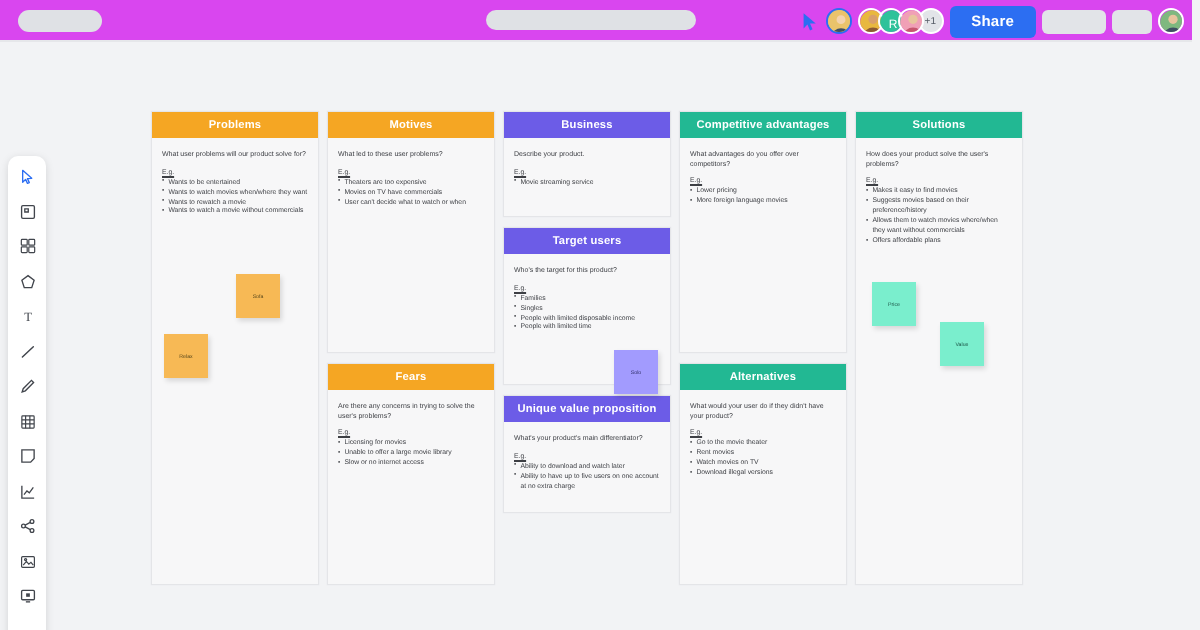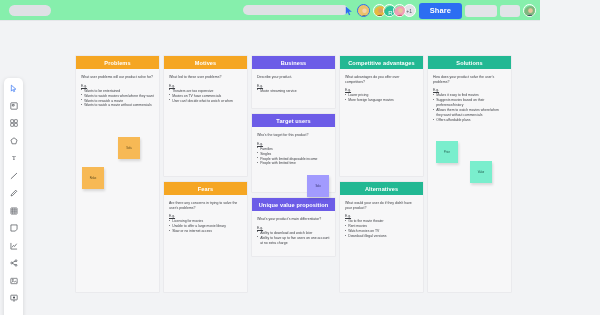--- a/index.html
+++ b/index.html
@@ -6,22 +6,22 @@
   html, body {
     width: 600px; height: 315px;
     overflow: hidden;
     background: #f5f5f7;
     font-family: "Liberation Sans", sans-serif;
   }
   #app { position: relative; width: 600px; height: 315px; background: #f2f3f5; }
 
   
   .topbar {
-    position: absolute; top: 0; left: 0; width: 540px; height: 21px;
-    background: #86efac; display: flex; align-items: center;
+    position: absolute; top: 0; left: 0; width: 596px; height: 21px;
+    background: #d946ef; display: flex; align-items: center;
     border-bottom: 1px solid #e6e7ea;
   }
   .tb-pill { background: #dfe1e5; border-radius: 7px; height: 11px; }
   .tb-left-pill { width: 42px; margin-left: 9px; }
   .tb-center-pill { width: 105px; height: 10px; }
   .tb-center-wrap { position: absolute; left: 243px; top: 5px; }
   .tb-right { position: absolute; right: 4px; top: 0; height: 21px; display: flex; align-items: center; gap: 3px; }
   .cursor-ic { width: 9px; height: 10px; color: #2c6ef2; display:flex; align-items:center; }
   .avatar { width: 13px; height: 13px; border-radius: 50%; position: relative; overflow: hidden; border: 1.2px solid #fff; }
   .avatar.ring { border: 1.3px solid #2c6ef2; }

